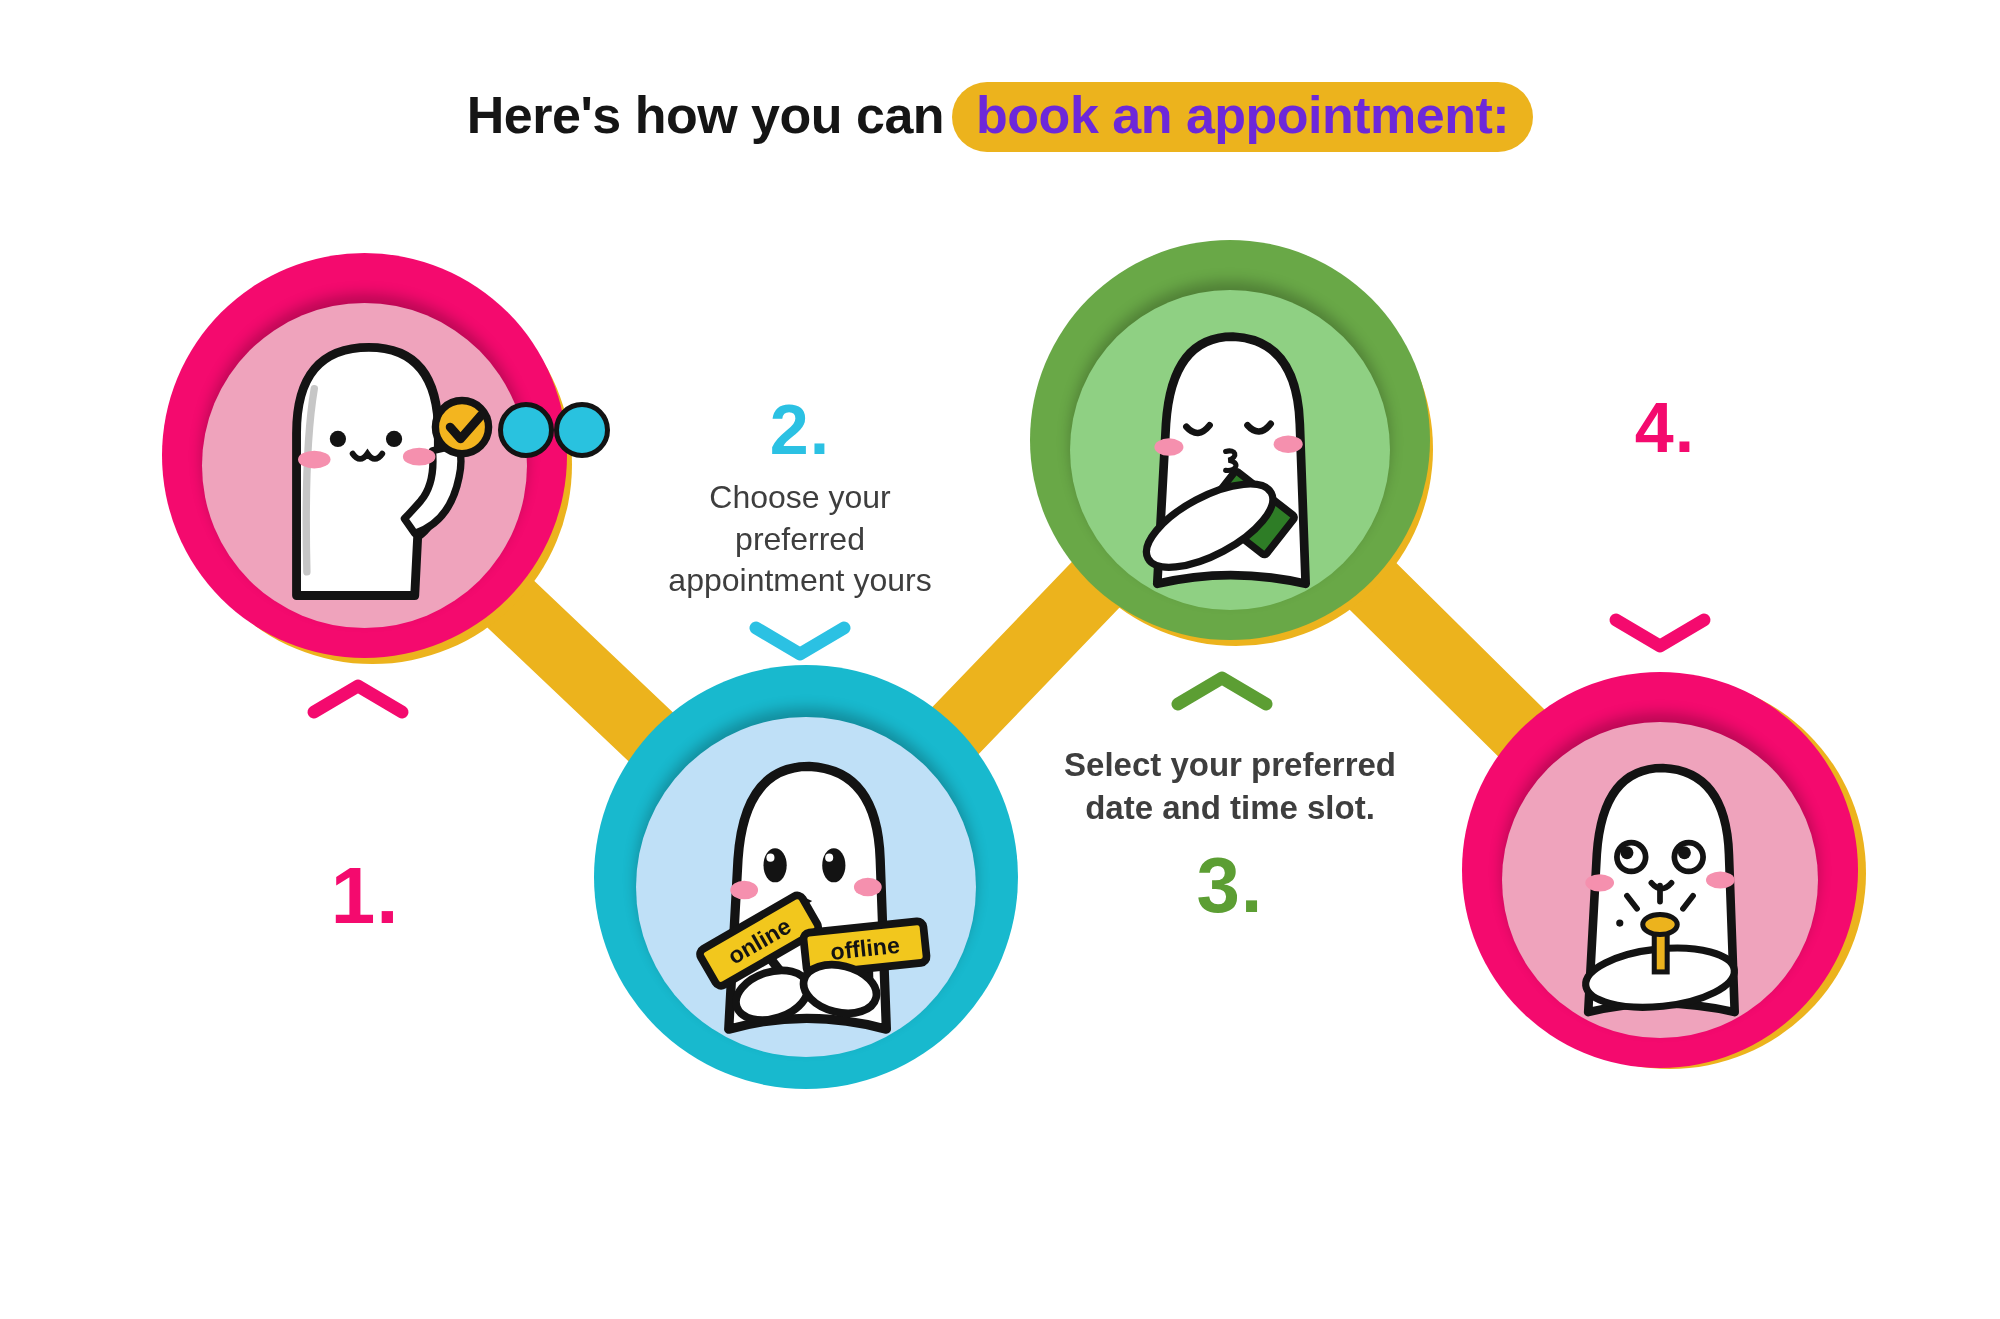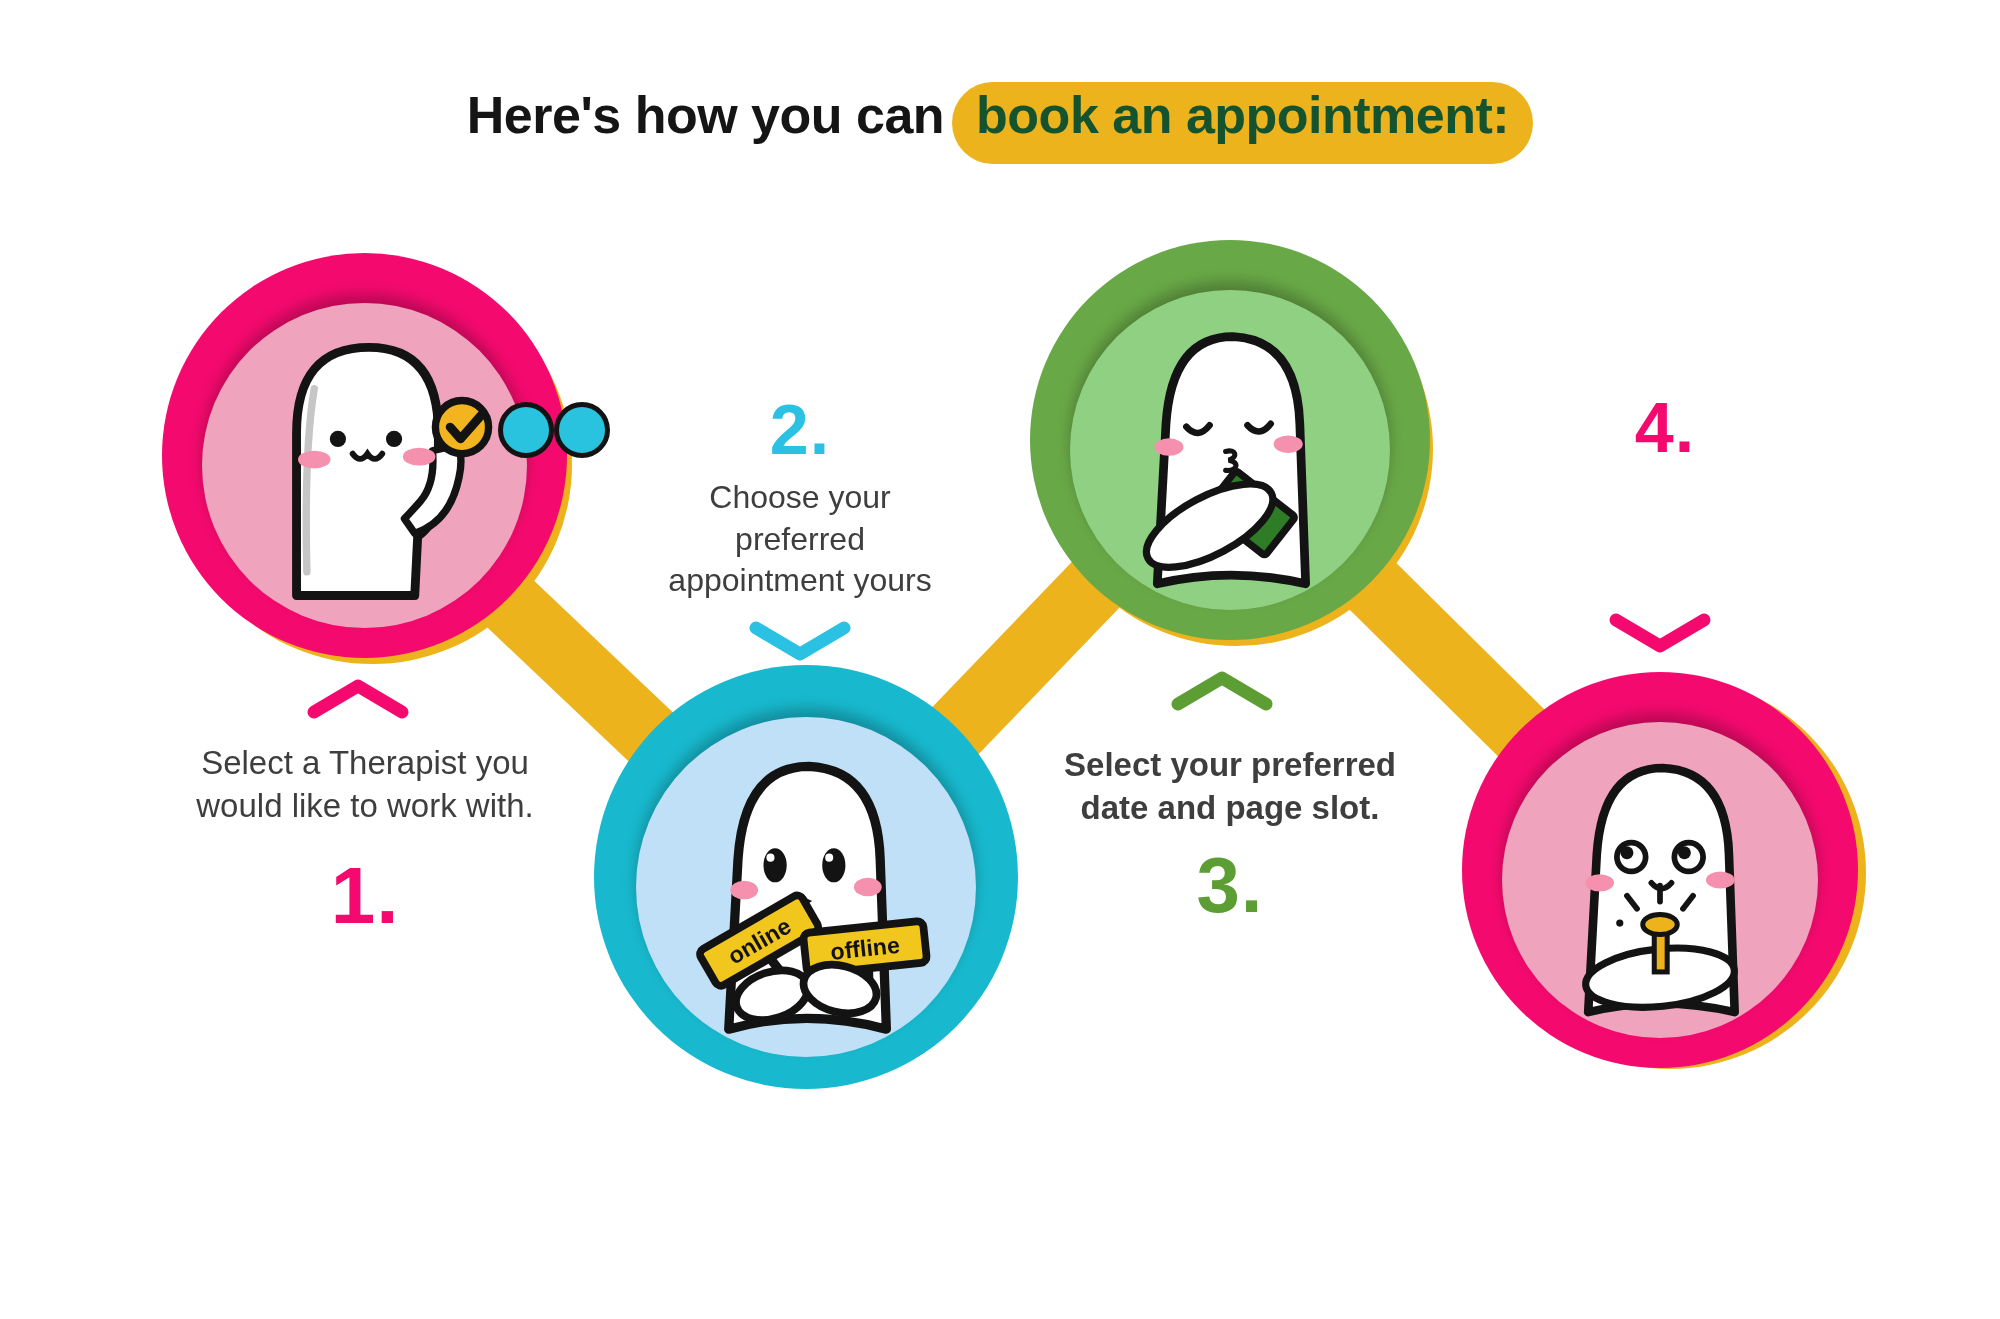--- a/index.html
+++ b/index.html
@@ -9,21 +9,21 @@
   }
   svg{display:block;}
   .band{position:absolute;left:0;top:0;z-index:1;}
   
   .title{
     position:absolute;left:0;top:82px;width:2000px;text-align:center;z-index:6;
     font-size:52px;font-weight:800;color:#151515;letter-spacing:-0.5px;white-space:nowrap;
   }
   .t-hl{
     display:inline-block;background:var(--yellow);border-radius:44px;
-    padding:3px 24px 19px;margin-left:8px;color:#14532d;
+    padding:3px 24px 7px;margin-left:8px;color:#6d28d9;
   }
   
   .circle{position:absolute;border-radius:50%;z-index:2;}
   .inner{position:absolute;border-radius:50%;box-shadow:0 -9px 14px rgba(0,0,0,0.24);}
   .inner svg{position:absolute;left:0;top:0;width:100%;height:100%;}
   .c1{left:162px;top:253px;width:405px;height:405px;background:var(--pink);box-shadow:8px 9px 0 -3px var(--yellow);}
   .i1{left:40px;top:50px;width:325px;height:325px;background:var(--pink-light);}
   .c2{left:594px;top:665px;width:424px;height:424px;background:var(--cyan);}
   .i2{left:42px;top:52px;width:340px;height:340px;background:var(--blue-light);}
   .c3{left:1030px;top:240px;width:400px;height:400px;background:var(--green);box-shadow:6px 9px 0 -3px var(--yellow);}
@@ -161,31 +161,27 @@
   <svg class="chev" style="left:744px;top:618px" width="112" height="48" viewBox="0 0 112 48">
     <polyline points="12,10 56,36 100,10" fill="none" stroke="var(--cyan-bright)" stroke-width="13" stroke-linecap="round" stroke-linejoin="round"></polyline>
   </svg>
   <svg class="chev" style="left:1166px;top:666px" width="112" height="48" viewBox="0 0 112 48">
     <polyline points="12,38 56,12 100,38" fill="none" stroke="var(--green-num)" stroke-width="13" stroke-linecap="round" stroke-linejoin="round"></polyline>
   </svg>
   <svg class="chev" style="left:1604px;top:610px" width="112" height="48" viewBox="0 0 112 48">
     <polyline points="12,10 56,36 100,10" fill="none" stroke="var(--pink)" stroke-width="13" stroke-linecap="round" stroke-linejoin="round"></polyline>
   </svg>
 
-  <div class="caption cap1">
-    <div>Select a Therapist you</div>
-    <div>would like to work with.</div>
-  </div>
   <div class="caption cap2">
     <div>Choose your preferred</div>
     <div>appointment yours</div>
   </div>
   <div class="caption cap3">
     <div>Select your preferred</div>
-    <div>date and page slot.</div>
+    <div>date and time slot.</div>
   </div>
 
   <div class="num n1">1.</div>
   <div class="num n2">2.</div>
   <div class="num n3">3.</div>
   <div class="num n4">4.</div>
 
 
 </div>
 

